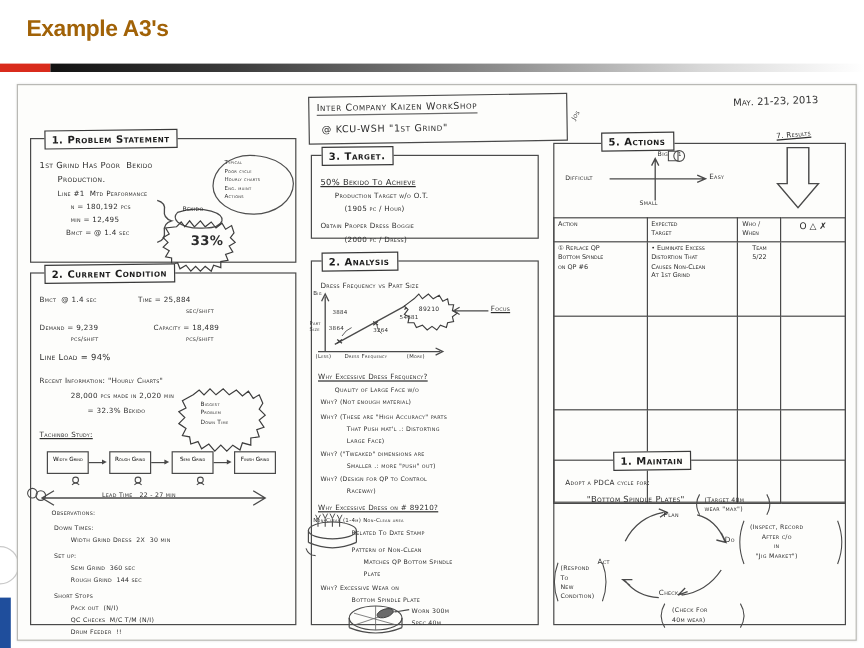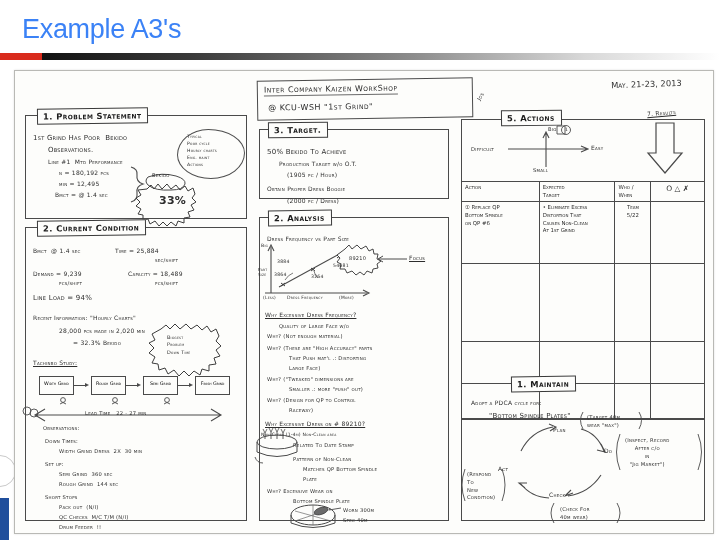--- a/index.html
+++ b/index.html
@@ -6,21 +6,21 @@
   html,body { width:720px; height:540px; overflow:hidden; }
   body {
     background:#ffffff;
     font-family:"DejaVu Sans", sans-serif;
     position:relative;
   }
   
   #slide-title {
     position:absolute; left:22px; top:14px;
     font-family:"Liberation Sans", sans-serif;
-    font-size:27px; font-weight:normal; color:#3b82f6;
+    font-size:19px; font-weight:bold; color:#a16207;
     letter-spacing:-0.3px;
   }
   #title-rule { position:absolute; left:0; top:53px; width:720px; height:7px; }
   #title-rule .red { position:absolute; left:0; top:0; width:42px; height:7px; background:#D92B1C; }
   #title-rule .grad { position:absolute; left:42px; top:0; width:678px; height:7px;
         background:linear-gradient(to right,#121212 0%,#3a3a3a 22%,#8d8d8d 55%,#d8d8d8 80%,#ffffff 100%); }
   #left-accent { position:absolute; left:0; top:498px; width:9px; height:42px; background:#1F4E9C; }
   #left-notch { position:absolute; left:-16px; top:455px; width:32px; height:32px;
         border:1px solid #c9c9c9; border-radius:50%; background:#fff; }
 
@@ -99,21 +99,21 @@
     <div class="l1 hw">Inter Company Kaizen WorkShop</div>
     <div class="l2 hw">@ KCU-WSH  "1st Grind"</div>
   </div>
   <div class="t xs" style="left:462px;top:22px;transform:rotate(-60deg);">Jos</div>
   <div id="datestamp" class="hw">May. 21-23, 2013</div>
 
   <div class="box" style="left:10px;top:44px;width:222px;height:104px;"></div>
   <div class="hdr" style="left:22px;top:37px;">1. Problem Statement</div>
 
   <div class="t" style="left:18px;top:62px;">1st Grind Has Poor  Bekido</div>
-  <div class="t" style="left:33px;top:74px;">Observations.</div>
+  <div class="t" style="left:33px;top:74px;">Production.</div>
   <div class="t sm" style="left:33px;top:87px;">Line #1  Mtd Performance</div>
   <div class="t sm" style="left:44px;top:98px;">n = 180,192 pcs</div>
   <div class="t sm" style="left:44px;top:109px;">min = 12,495</div>
   <div class="t sm" style="left:40px;top:120px;">Bmct = @ 1.4 sec</div>
 
   <svg class="ink" width="700" height="464">
     <path d="M116 96 q7 2 6 8 q-1 7 6 9 q-7 2 -6 9 q1 7 -6 9" fill="none" stroke="#4a4a4a" stroke-width="1.1"></path>
     <path d="M133 106 q14 -5 28 -1 q10 3 9 8 q-2 6 -14 6 q-16 1 -23 -5 q-4 -4 0 -8z" fill="none" stroke="#4a4a4a" stroke-width="1"></path>
 
     <path d="M132 118 l4 -4 l3 4 l4 -5 l4 5 l5 -5 l4 5 l5 -4 l4 5 l5 -4 l3 5 l5 -3 l2 6 l-3 4 l4 4 l-5 3 l3 5 l-6 2 l2 5 l-6 1 l0 5 l-6 -2 l-2 5 l-5 -4 l-4 4 l-4 -4 l-4 4 l-4 -5 l-5 3 l-2 -5 l-5 1 l0 -5 l-5 -1 l3 -5 l-5 -3 l4 -4 l-4 -4 l5 -3 l-3 -5z" fill="none" stroke="#3d3d3d" stroke-width="1"></path>
@@ -191,21 +191,21 @@
   <div class="t xs" style="left:44px;top:400px;">Semi Grind  360 sec</div>
   <div class="t xs" style="left:44px;top:410px;">Rough Grind  144 sec</div>
   <div class="t xs" style="left:30px;top:423px;">Short Stops</div>
   <div class="t xs" style="left:44px;top:433px;">Pack out  (N/I)</div>
   <div class="t xs" style="left:44px;top:443px;">QC Checks  M/C T/M (N/I)</div>
   <div class="t xs" style="left:44px;top:453px;">Drum Feeder  !!</div>
 
   <div class="box" style="left:244px;top:58px;width:190px;height:70px;"></div>
   <div class="hdr" style="left:253px;top:51px;">3. Target.</div>
 
-  <div class="t" style="left:252px;top:76px;">50% Bekido To Achieve</div>
+  <div class="t" style="left:252px;top:76px;text-decoration:underline;">50% Bekido To Achieve</div>
   <div class="t sm" style="left:264px;top:89px;">Production Target w/o O.T.</div>
   <div class="t sm" style="left:272px;top:100px;">(1905 pc / Hour)</div>
   <div class="t sm" style="left:252px;top:114px;">Obtain Proper Dress Boggie</div>
   <div class="t sm" style="left:272px;top:126px;">(2000 pc / Dress)</div>
 
   <div class="box" style="left:244px;top:146px;width:190px;height:304px;"></div>
   <div class="hdr" style="left:253px;top:139px;">2. Analysis</div>
 
   <div class="t sm" style="left:252px;top:164px;">Dress Frequency vs Part Size</div>
 

